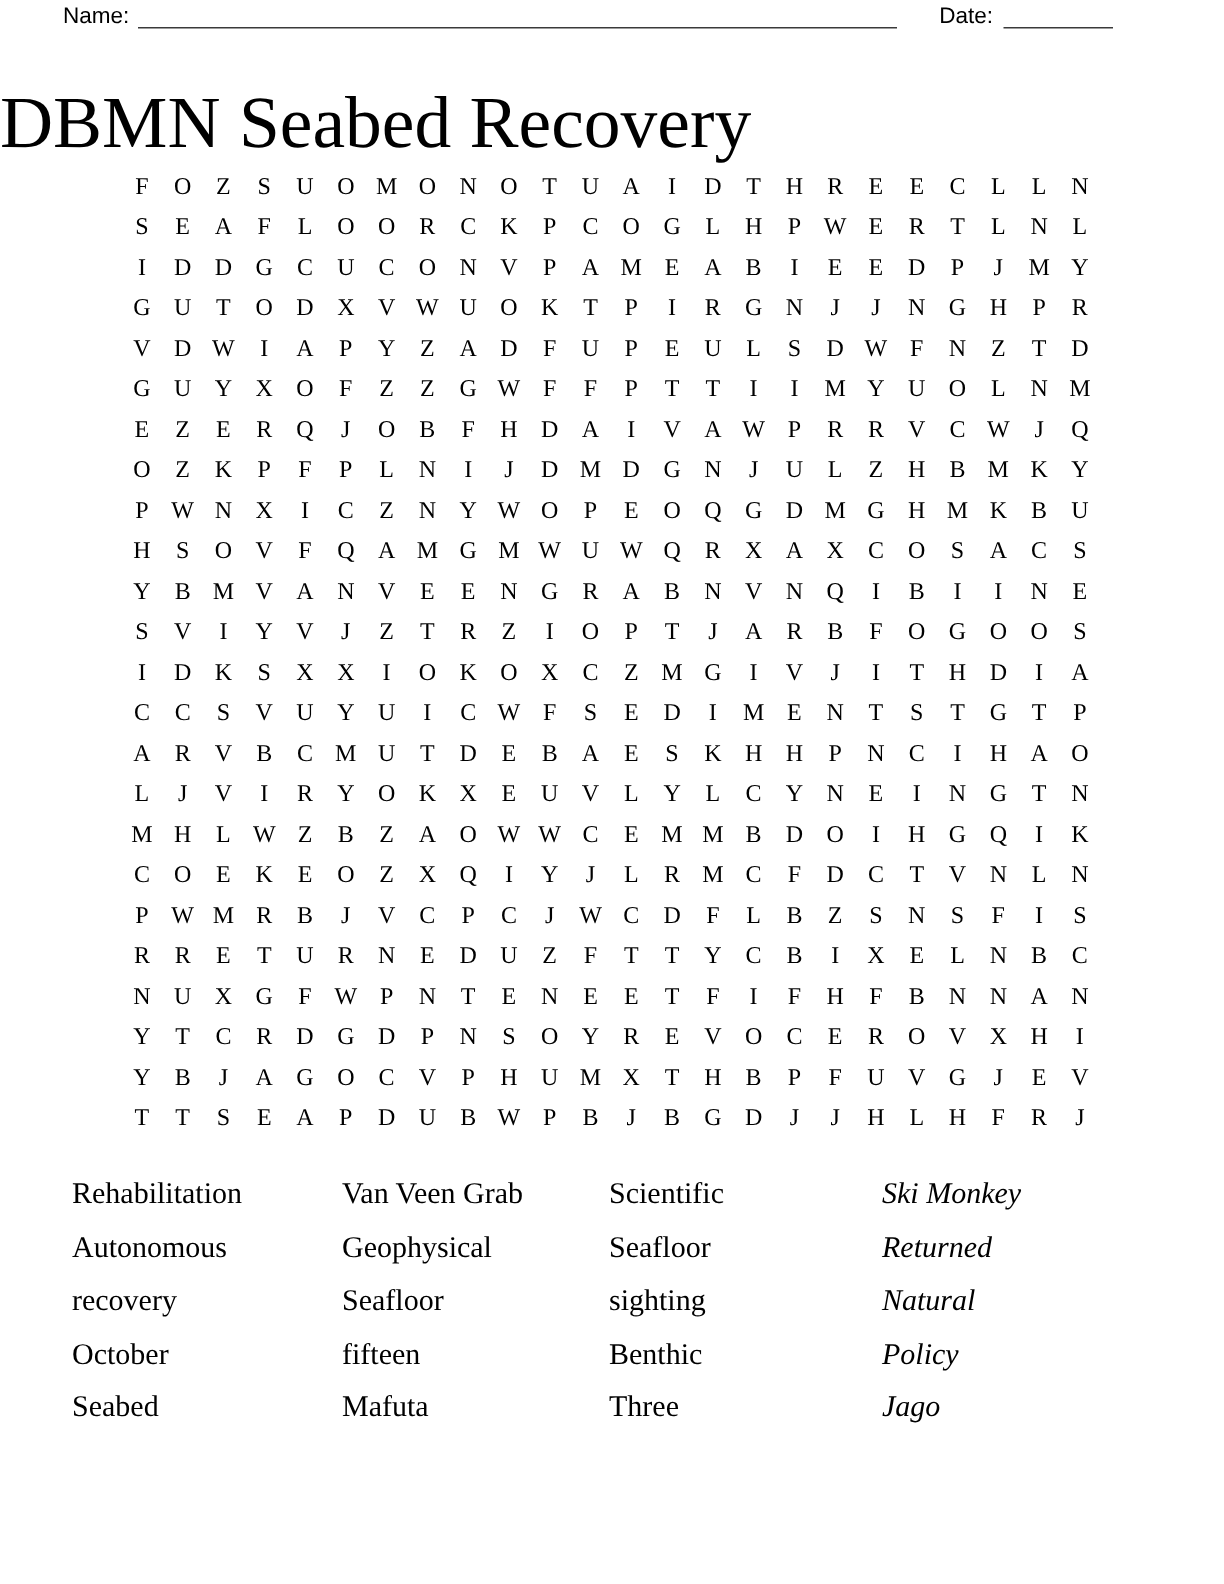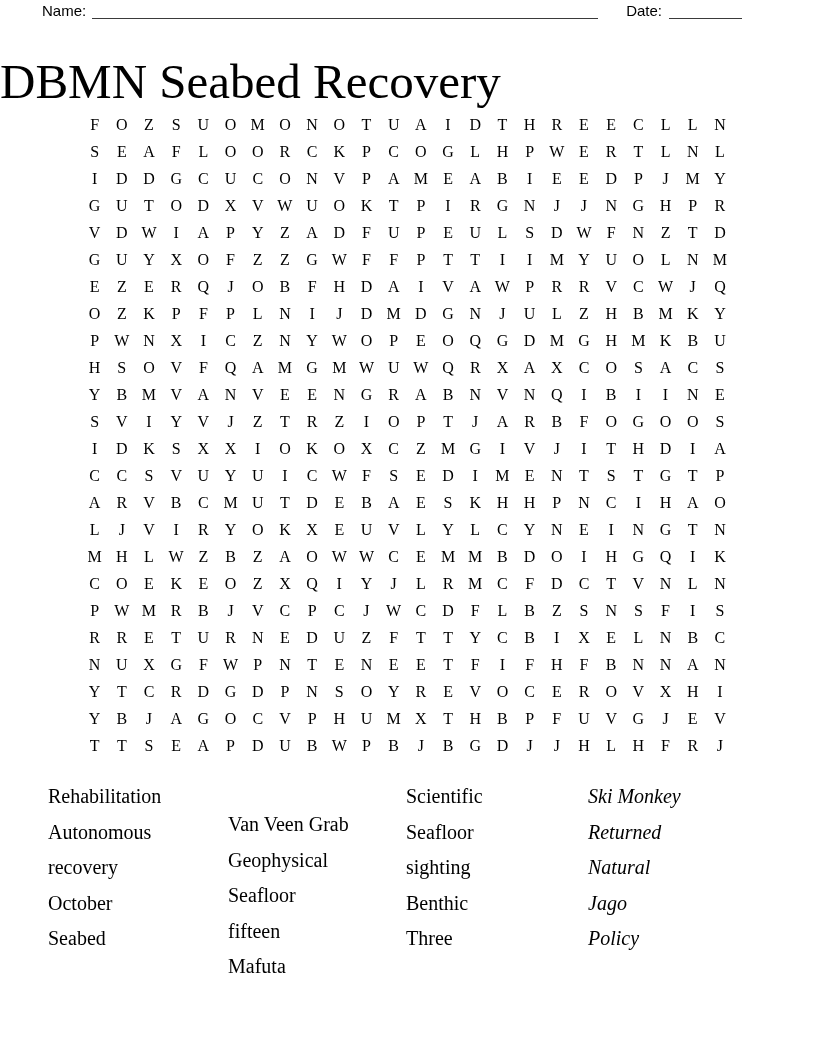--- a/index.html
+++ b/index.html
@@ -47,21 +47,21 @@
 
   
   .words {
     position: absolute; left: 48px; top: 779px;
     display: flex;
     font-family: "Liberation Serif", serif;
     font-size: 20px;
   }
   .word-col { display: block; }
   .word-col-1 { width: 180px; }
-  .word-col-2 { width: 178px; margin-top: 28px; }
+  .word-col-2 { width: 178px; }
   .word-col-3 { width: 182px; }
   .word-col-4 { width: auto; font-style: italic; }
   .word-item { height: 35.6px; line-height: 35.6px; white-space: nowrap; }
 </style>
 </head>
 <body>
 
 <div class="header">
   <span class="label">Name:</span>
   <span class="blank-line name-line"></span>
@@ -669,16 +669,16 @@
       <div class="word-item">Scientific</div>
       <div class="word-item">Seafloor</div>
       <div class="word-item">sighting</div>
       <div class="word-item">Benthic</div>
       <div class="word-item">Three</div>
     </div>
     <div class="word-col word-col-4">
       <div class="word-item">Ski Monkey</div>
       <div class="word-item">Returned</div>
       <div class="word-item">Natural</div>
+      <div class="word-item">Policy</div>
       <div class="word-item">Jago</div>
-      <div class="word-item">Policy</div>
     </div>
   </div>
 
 </body></html>

